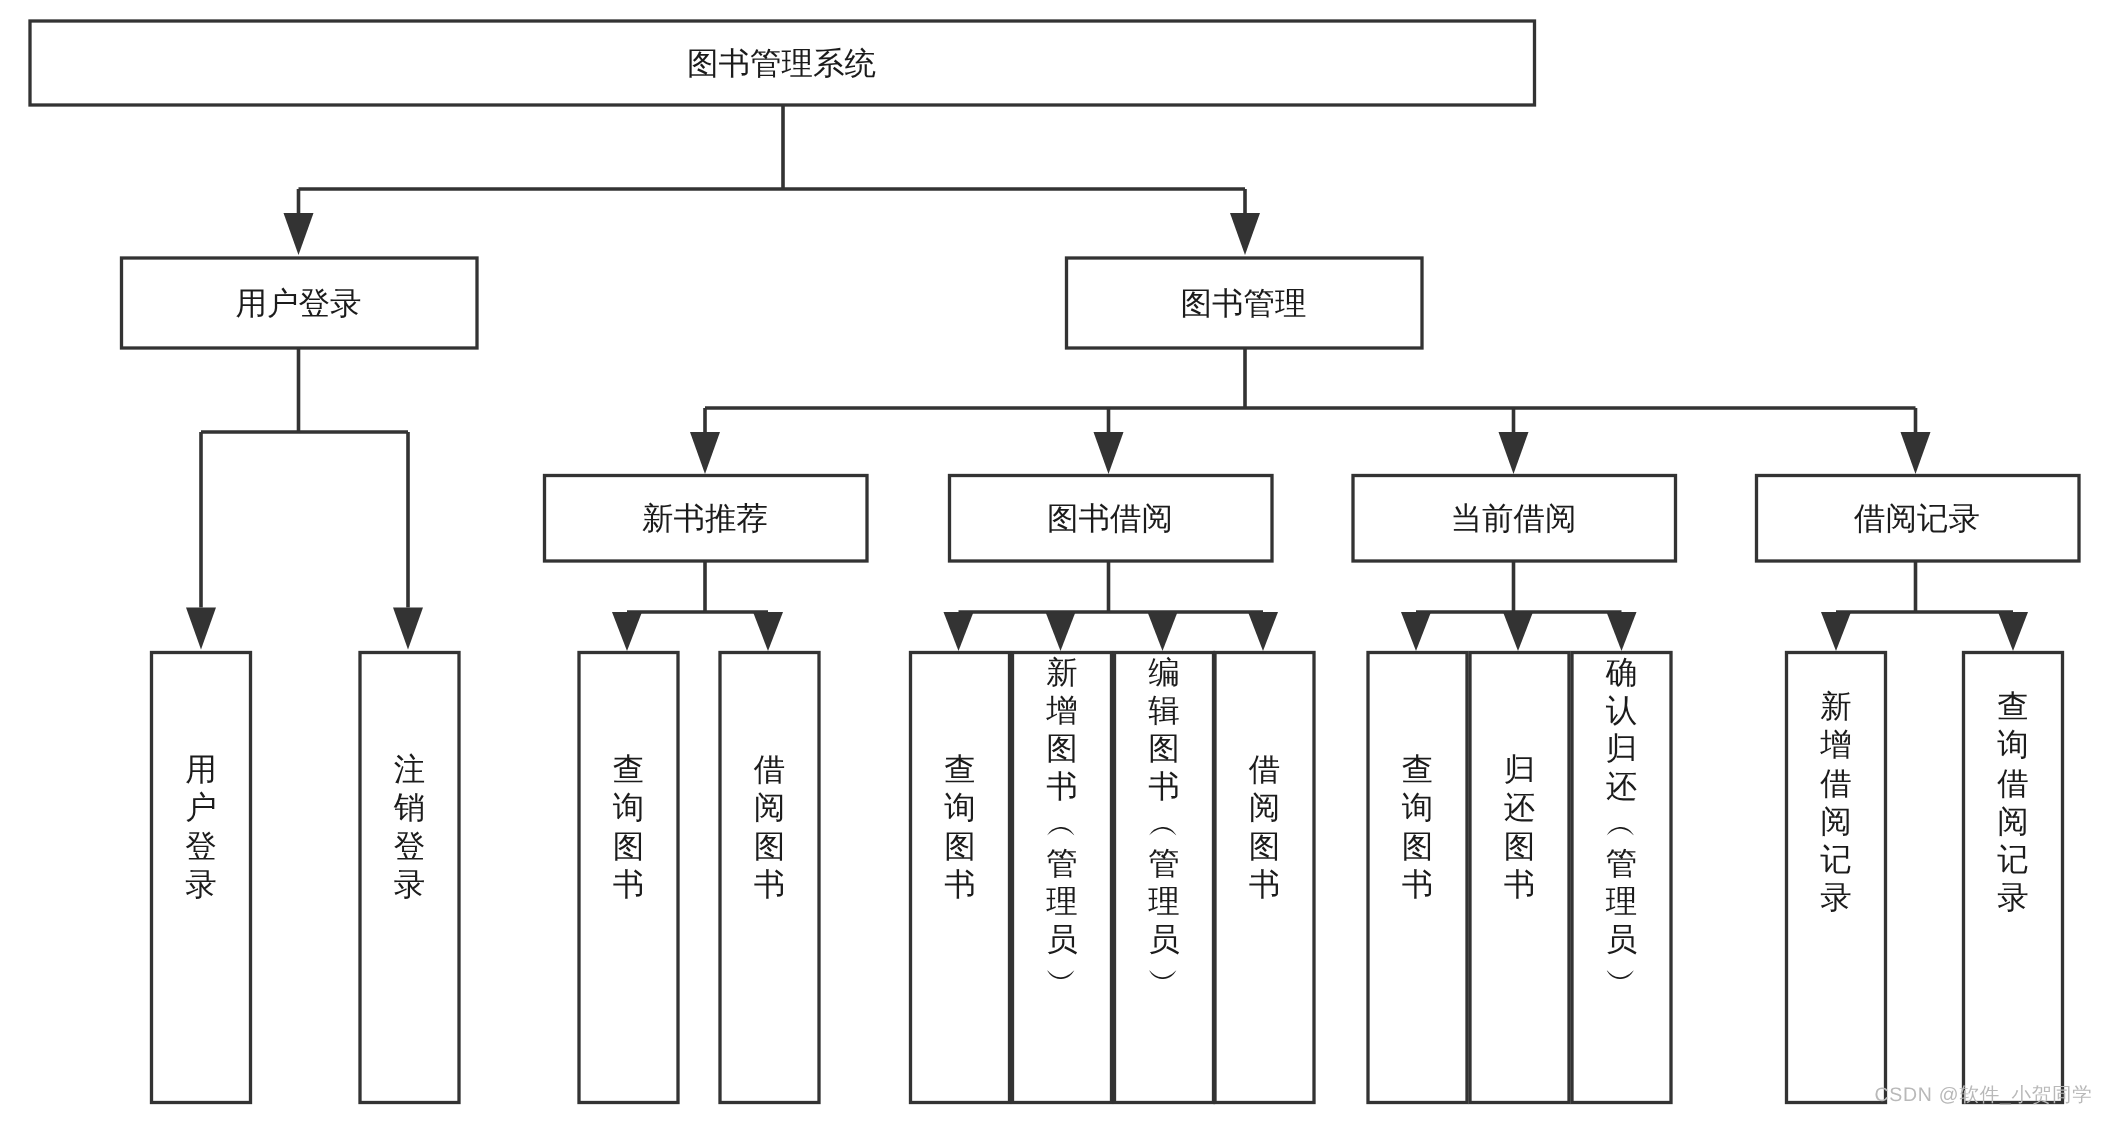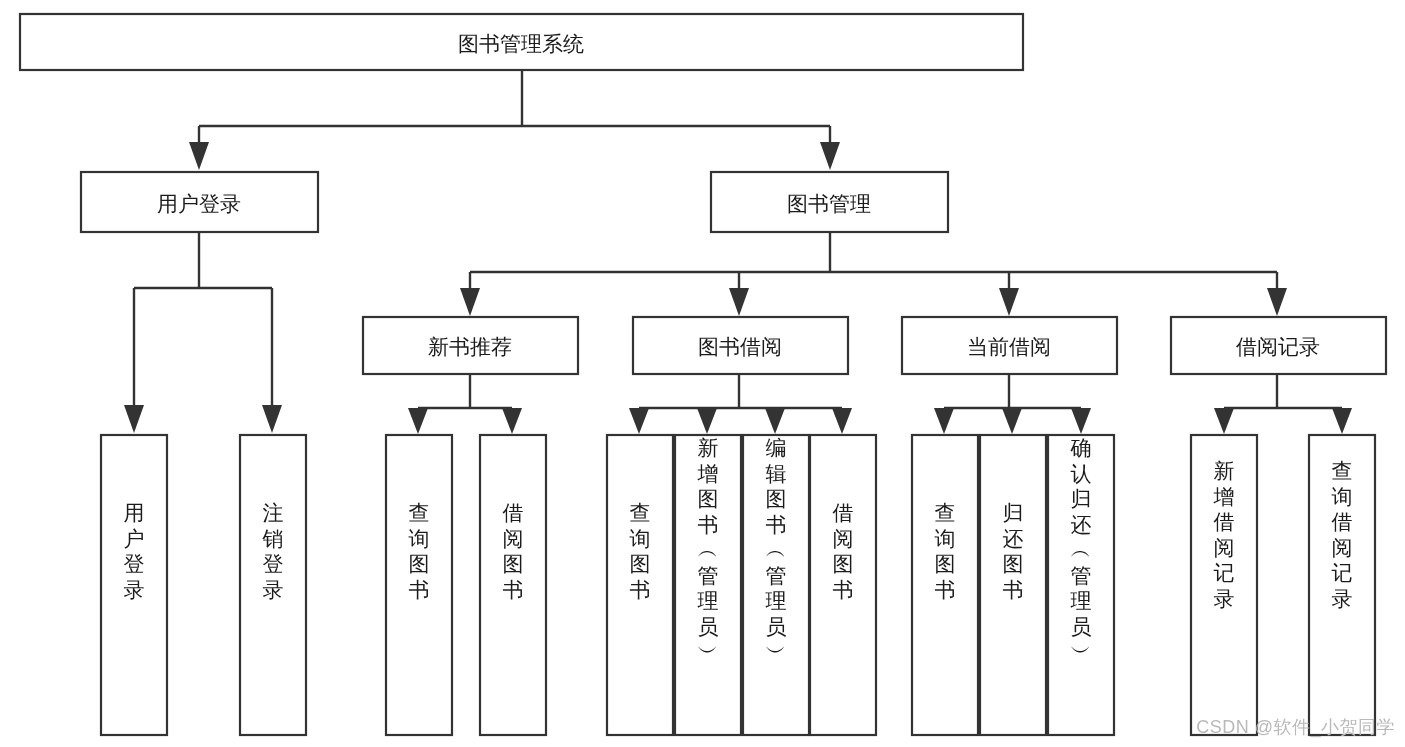--- a/index.html
+++ b/index.html
@@ -53,21 +53,21 @@
     font-family: "Liberation Sans", sans-serif;
     font-size: 21px;
     fill: #1b1b1b;
     text-anchor: middle;
   }
   .watermark {
     position: absolute;
     right: 10px;
     bottom: 8px;
     font-family: "Liberation Sans", sans-serif;
-    font-size: 18px;
+    font-size: 13px;
     color: #b9b9b9;
     letter-spacing: 0.5px;
     white-space: nowrap;
     pointer-events: none;
   }
 </style>
 </head>
 <body>
 
 <div id="diagram-root">

